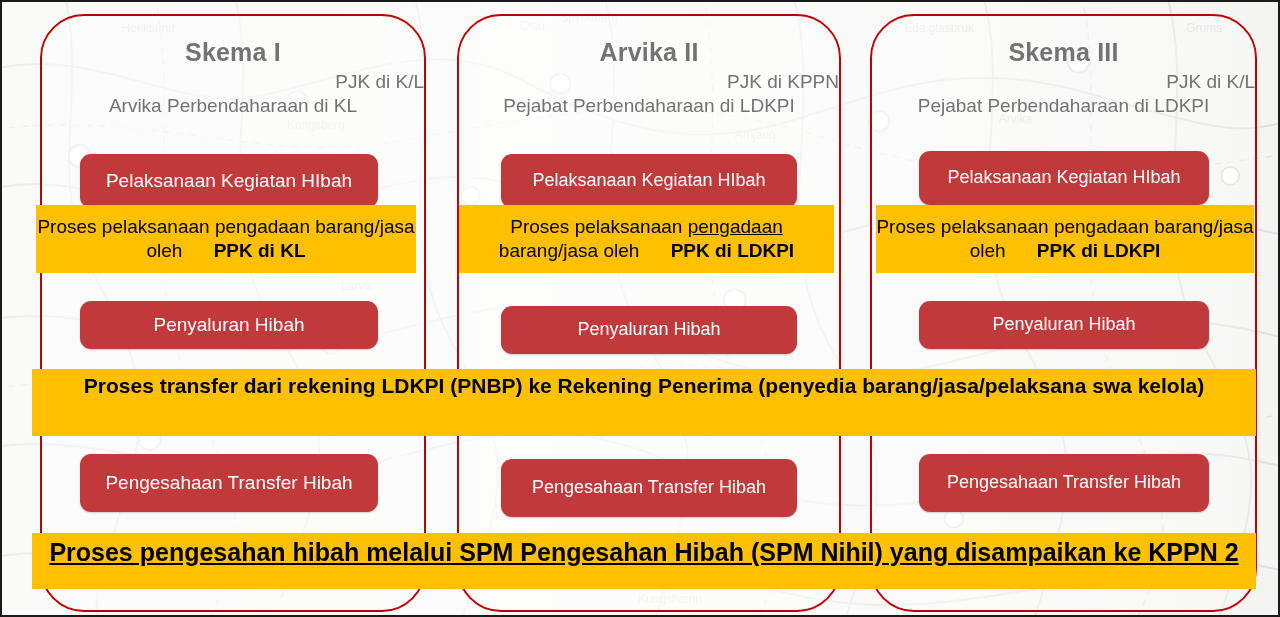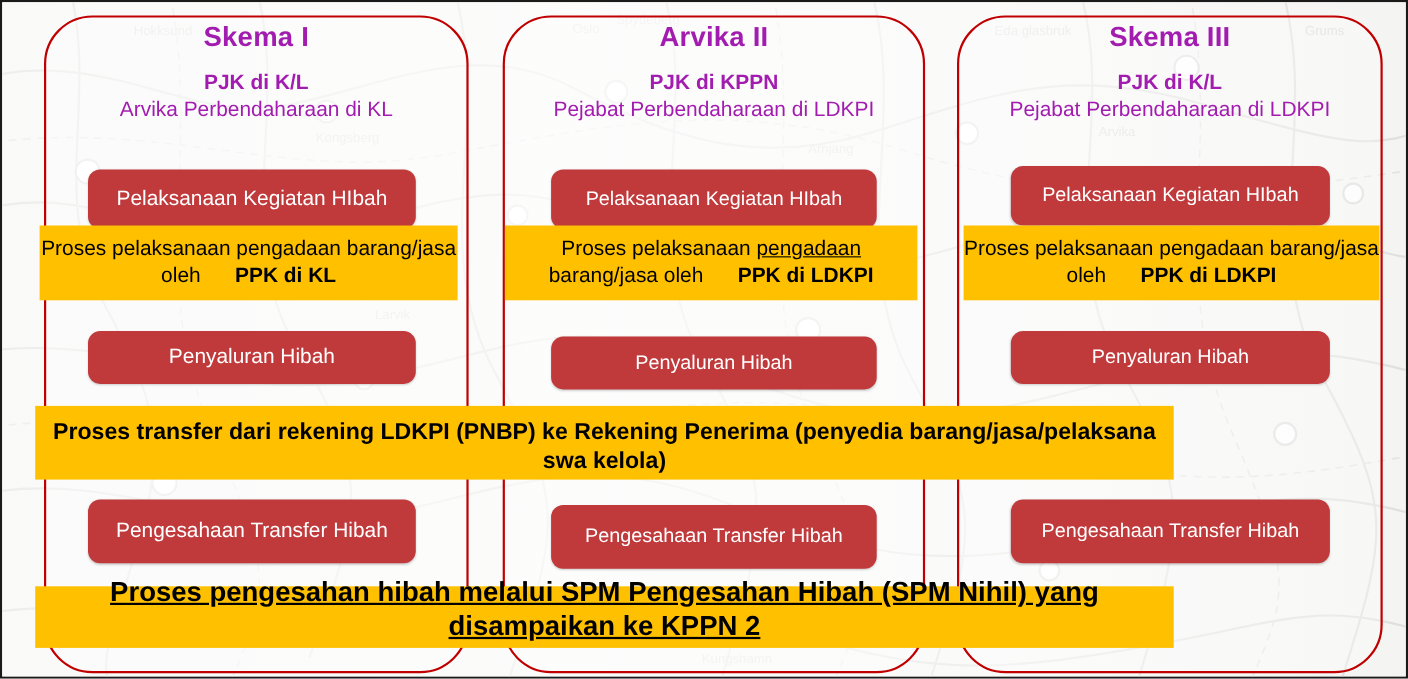--- a/index.html
+++ b/index.html
@@ -43,28 +43,28 @@
     border-radius: 44px;
     background: rgba(255,255,255,0.30);
   }
   #col1 { left: 38px;  width: 386px; }
   #col2 { left: 455px; width: 384px; }
   #col3 { left: 868px; width: 387px; }
 
   
   .col-head {
     position: absolute;
-    top: 4px;
+    top: 22px;
     width: 100%;
     text-align: center;
-    color: #a21caf;
+    color: #737373;
     line-height: 1.18;
   }
   .col-head .t1 { font-size: 25px; font-weight: bold; letter-spacing: .2px; }
-  .col-head .t2 { font-size: 19px; font-weight: bold; margin-top: 15px; }
+  .col-head .t2 { font-size: 19px; font-weight: normal; margin-top: 3px; text-align: right; }
   .col-head .t3 { font-size: 19px; font-weight: normal; margin-top: 2px; }
 
   
   .red-box {
     position: absolute;
     background: #c0393b;
     border-radius: 11px;
     color: #ffffff;
     font-weight: normal;
     display: flex;
@@ -87,26 +87,26 @@
     text-align: center;
     line-height: 1.24;
   }
   .yellow-box b { font-weight: bold; margin-left: 26px; }
   .yellow-box u { text-decoration: underline; }
 
   
   .banner {
     position: absolute;
     left: 30px;
-    width: 1035px;
+    width: 1224px;
     background: #ffc000;
     color: #000;
     font-weight: bold;
     display: flex;
-    align-items: flex-end;
+    align-items: flex-start;
     justify-content: center;
     text-align: center;
     line-height: 1.25;
     padding: 4px 14px;
   }
 </style>
 </head>
 <body>
 
 <div id="stage">

